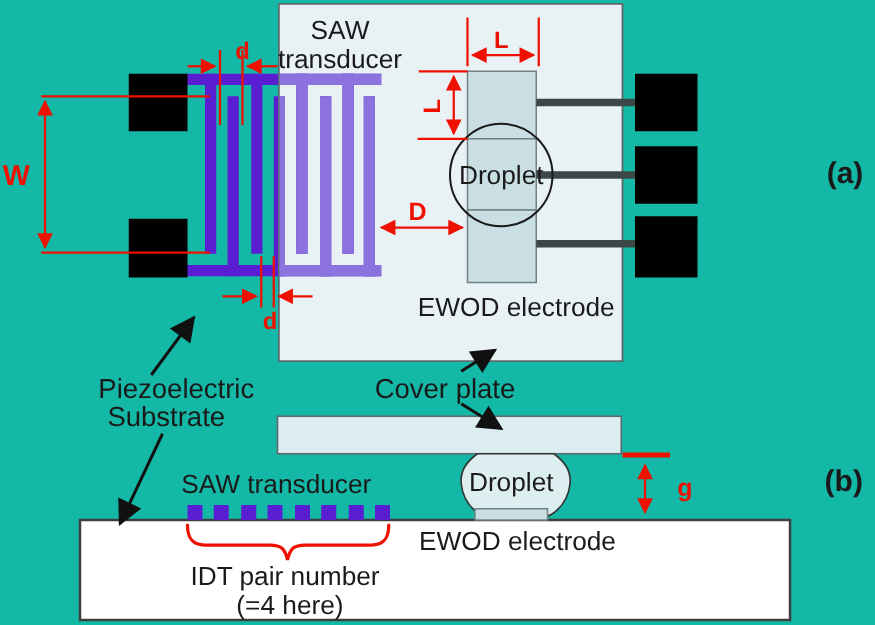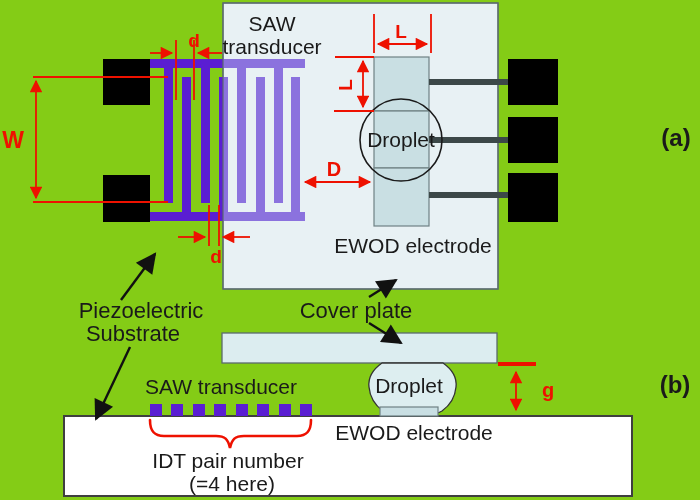--- a/index.html
+++ b/index.html
@@ -1,16 +1,16 @@
 <!DOCTYPE html>
 <html style="--idt_purple: #5a1ed2; --idt_purple_light: #8b72de; --cover_plate_fill: #e8f1f4; --electrode_fill: #c9dfe3; --connector_gray: #3c4848; --pad_black: #000000; --dimension_red: #ee1100;"><head>
 <meta charset="utf-8">
 <style>
   html,body{margin:0;padding:0;background:#fff;}
-  .stage{position:relative;width:700px;height:500px;background:#84cc16;overflow:hidden;
+  .stage{position:relative;width:700px;height:500px;background:#14b8a6;overflow:hidden;
          font-family:"Liberation Sans", sans-serif;}
   svg{position:absolute;inset:0;}
   text{font-family:"Liberation Sans", sans-serif;fill:#1a1a1a;}
   .lbl{font-size:21px;}
   .lbl-big{font-size:22px;}
   .panel{font-size:24px;font-weight:bold;}
   .dim{font-weight:bold;fill:var(--dimension_red,#ee1100);}
   .dim-w{font-size:23px;}
   .dim-m{font-size:20px;}
   .dim-s{font-size:19px;}

